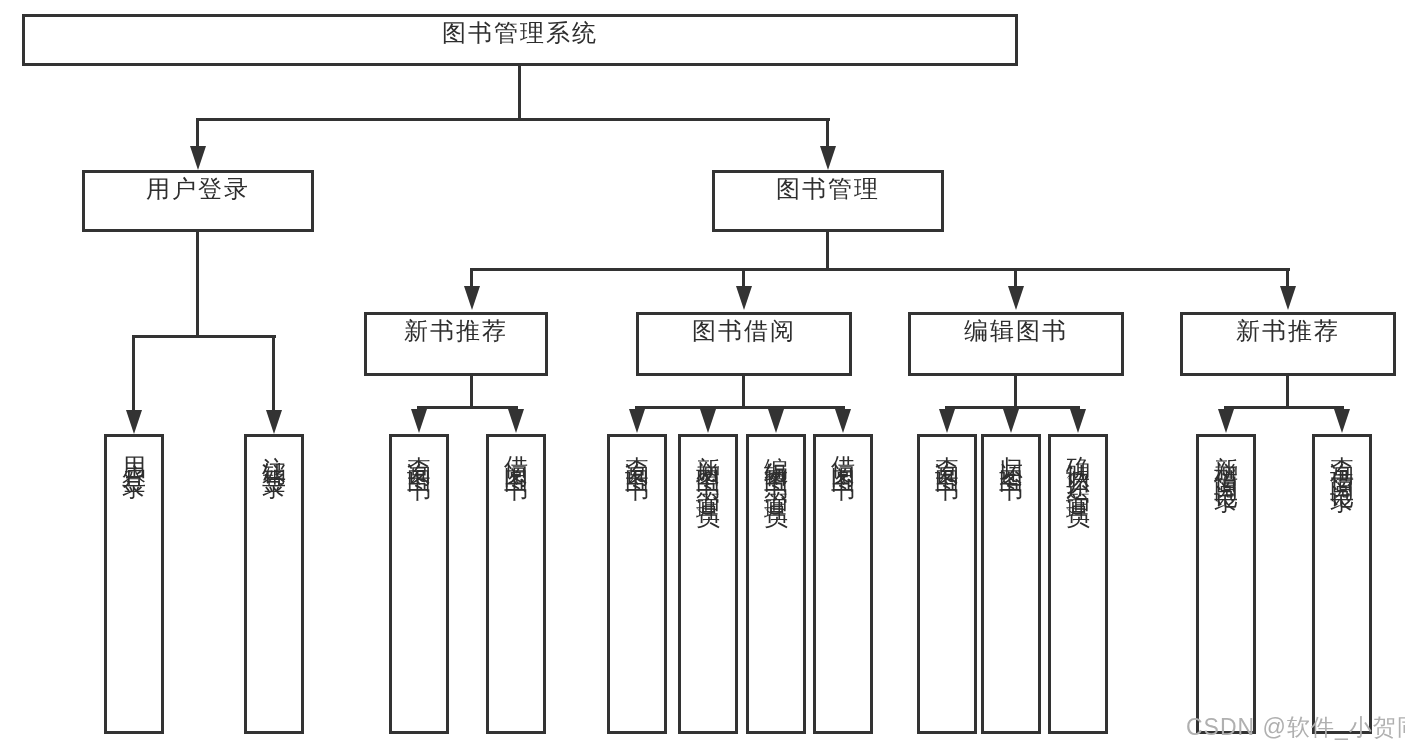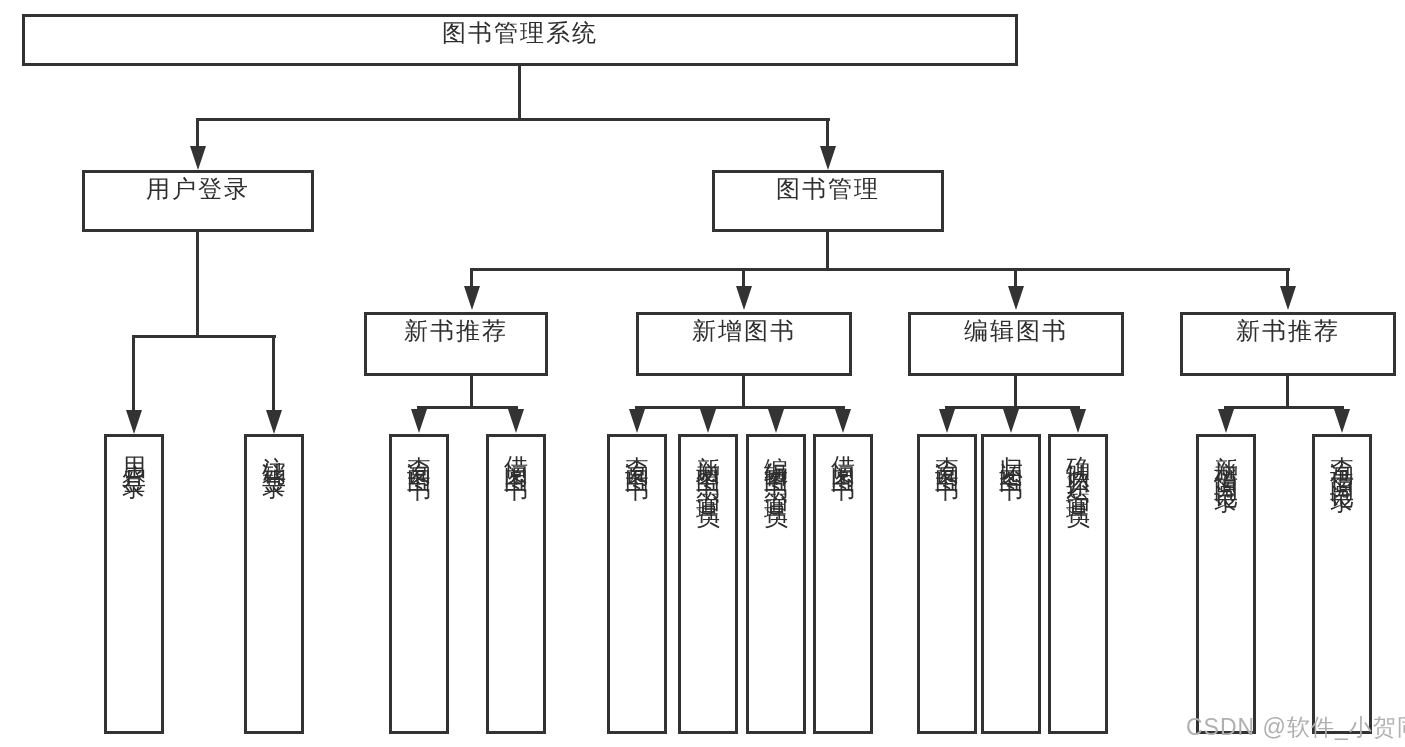--- a/index.html
+++ b/index.html
@@ -90,21 +90,21 @@
   <div class="arrow" style="left:736px;top:286px"></div>
   <div class="vline" style="left:1014px;top:270px;height:18px"></div>
   <div class="arrow" style="left:1008px;top:286px"></div>
   <div class="vline" style="left:1286px;top:270px;height:18px"></div>
   <div class="arrow" style="left:1280px;top:286px"></div>
 
   <div class="node hnode" style="left:364px;top:312px;width:184px;height:64px">
     <span>新书推荐</span>
   </div>
   <div class="node hnode" style="left:636px;top:312px;width:216px;height:64px">
-    <span>新增图书</span>
+    <span>图书借阅</span>
   </div>
   <div class="node hnode" style="left:908px;top:312px;width:216px;height:64px">
     <span>编辑图书</span>
   </div>
   <div class="node hnode" style="left:1180px;top:312px;width:216px;height:64px">
     <span>新书推荐</span>
   </div>
 
   <div class="vline" style="left:470px;top:376px;height:32px"></div>
   <div class="vline" style="left:742px;top:376px;height:32px"></div>

